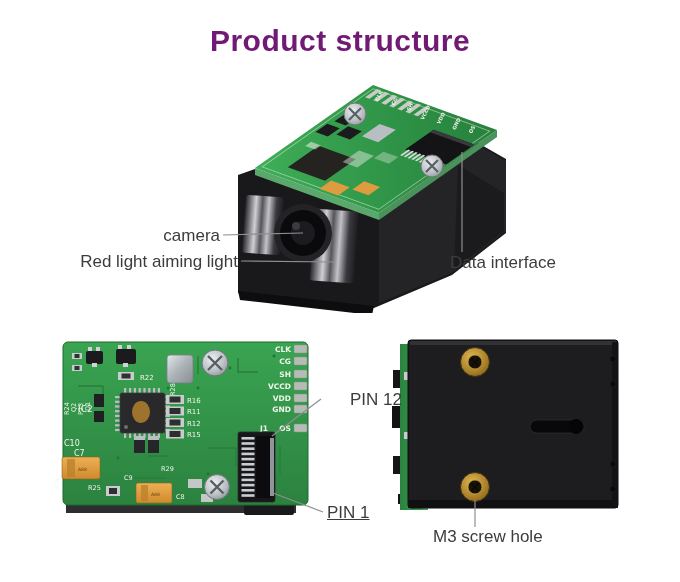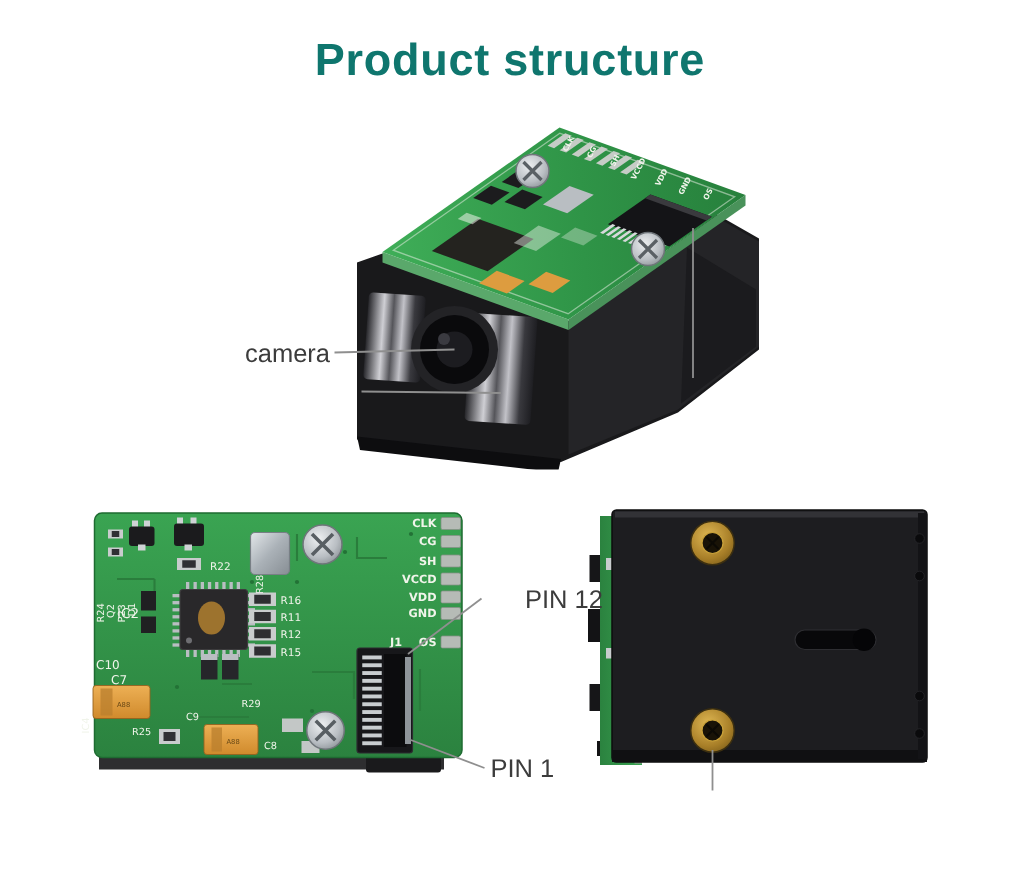--- a/index.html
+++ b/index.html
@@ -1,19 +1,19 @@
 <!DOCTYPE html>
 <html><head>
 <meta charset="utf-8">
 <style>
   html,body{margin:0;padding:0;background:#fff;}
   .canvas{position:relative;width:680px;height:582px;background:#ffffff;overflow:hidden;
           font-family:"Liberation Sans",sans-serif;}
   .page-title{position:absolute;top:24px;left:0;right:0;text-align:center;
-          font-size:30px;font-weight:bold;color:#0f766e;letter-spacing:.5px;}
+          font-size:30px;font-weight:bold;color:#701a75;letter-spacing:.5px;}
   .callout-label{position:absolute;font-size:17px;color:#3c3c3c;white-space:nowrap;line-height:1.1;}
   .module{position:absolute;}
   svg text{font-family:"DejaVu Sans","Liberation Sans",sans-serif;}
   .silk{fill:#f0f4ea;}
   .overlay{position:absolute;left:0;top:0;pointer-events:none;z-index:6;}
 </style>
 </head>
 <body>
 
 <div class="canvas">
@@ -395,15 +395,18 @@
       <line x1="223" y1="235" x2="303" y2="233"></line>
       <line x1="241" y1="261" x2="334" y2="262"></line>
       <line x1="462" y1="152" x2="462" y2="252"></line>
       <line x1="272" y1="436" x2="321" y2="399"></line>
       <line x1="273" y1="493" x2="323" y2="512"></line>
       <line x1="475" y1="500" x2="475" y2="527"></line>
     </g>
   </svg>
 
   <div class="callout-label" style="right:460px;top:227px;margin-left:31px;">camera</div>
+  <div class="callout-label" style="right:442px;top:253px;">Red light aiming light</div>
+  <div class="callout-label" style="left:450px;top:254px;">Data interface</div>
   <div class="callout-label" style="left:324px;top:391px;margin-left:26px;">PIN 12</div>
-  <div class="callout-label" style="left:327px;top:504px;">PIN 1</div>
+  <div class="callout-label" style="left:327px;top:504px;text-decoration:underline;">PIN 1</div>
+  <div class="callout-label" style="left:433px;top:528px;">M3 screw hole</div>
 </div>
 
 </body></html>

